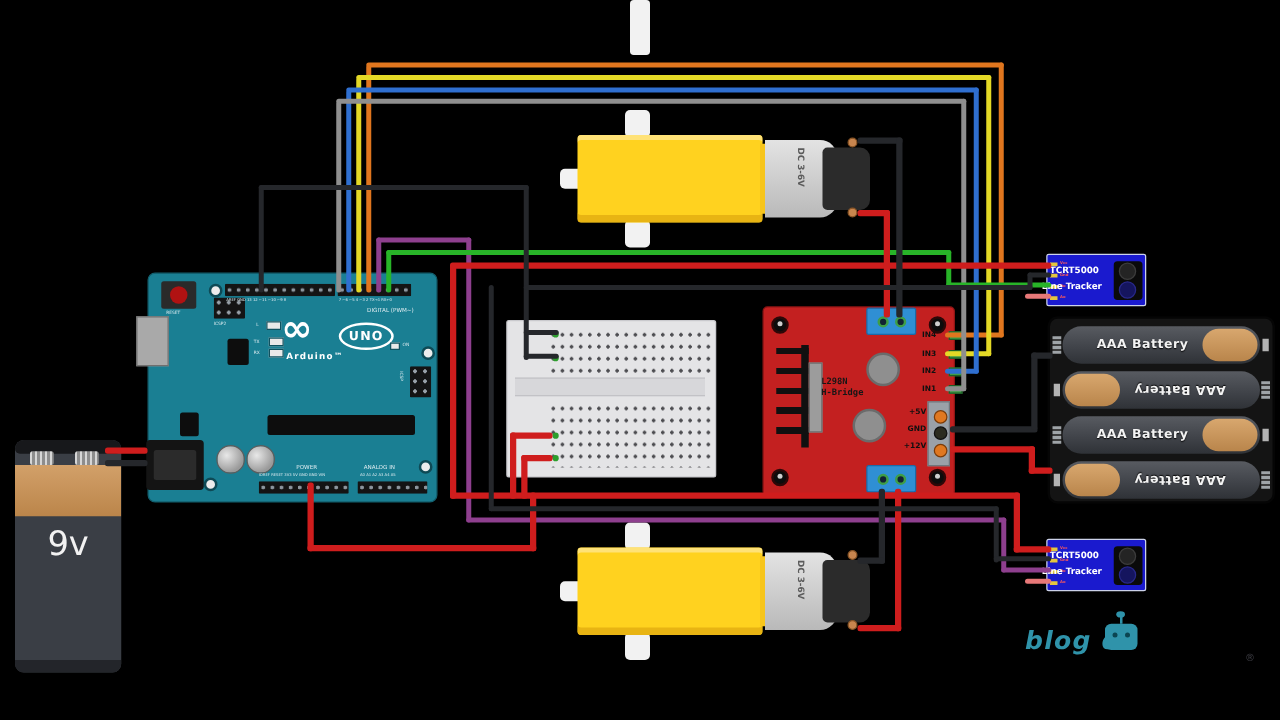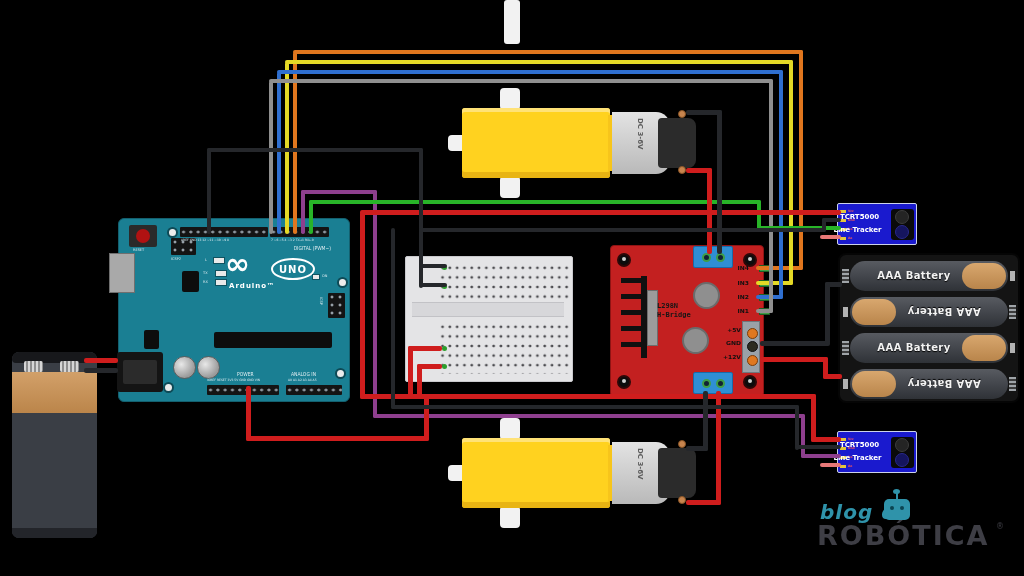--- a/index.html
+++ b/index.html
@@ -123,20 +123,21 @@
 
 <div id="stage">
 
   <div class="abs strap" style="left:504px;top:0;width:16px;height:44px"></div>
 
   <div class="abs batt9">
     <div class="b9-copper"></div>
     <div class="b9-cap"></div>
     <div class="b9-term" style="left:12px"></div>
     <div class="b9-term" style="left:48px"></div>
+    <div class="b9-label">9v</div>
     <div class="b9-bottom"></div>
   </div>
 
   <div class="abs uno">
     <div class="hole" style="left:48px;top:8px"></div>
     <div class="hole" style="left:218px;top:58px"></div>
     <div class="hole" style="left:44px;top:163px"></div>
     <div class="hole" style="left:216px;top:149px"></div>
 
     <div class="unobtn">
@@ -360,21 +361,20 @@
     </div>
   </div>
 
   <div class="abs logo-blog">blog da</div>
   <div class="abs logo-robot">
     <span class="ant"></span>
       <span class="antb"></span>
       <i class="e1"></i>
       <i class="e2"></i>
   </div>
-  <div class="abs logo-rob">ROBÓTICA</div>
   <div class="abs logo-reg">®</div>
 
   <div id="wires">
       <div class="wire" style="left: 293px; top: 52px; width: 4px; height: 182px; background: rgb(224, 118, 30);"></div>
       <div class="wire" style="left: 293px; top: 50px; width: 510px; height: 4px; background: rgb(224, 118, 30);"></div>
       <div class="wire" style="left: 799px; top: 50px; width: 4px; height: 220px; background: rgb(224, 118, 30);"></div>
       <div class="wire" style="left: 756px; top: 266px; width: 47px; height: 4px; background: rgb(224, 118, 30);"></div>
       <div class="wire" style="left: 285px; top: 62px; width: 4px; height: 172px; background: rgb(228, 217, 38);"></div>
       <div class="wire" style="left: 285px; top: 60px; width: 508px; height: 4px; background: rgb(228, 217, 38);"></div>
       <div class="wire" style="left: 789px; top: 60px; width: 4px; height: 225px; background: rgb(228, 217, 38);"></div>

